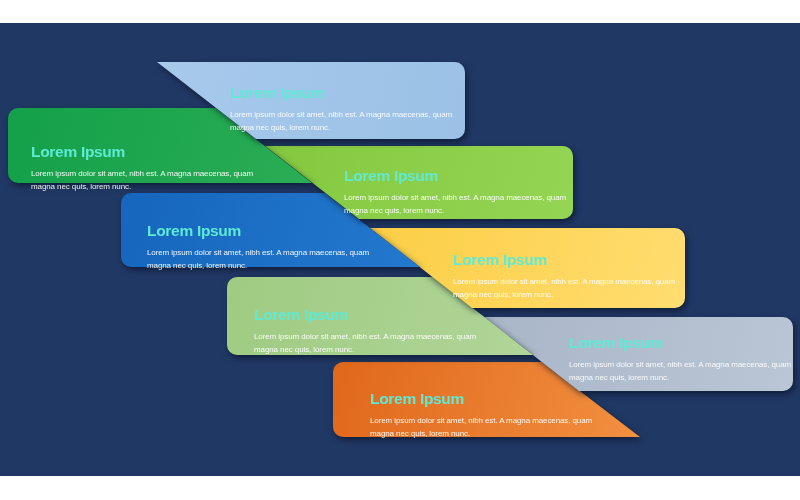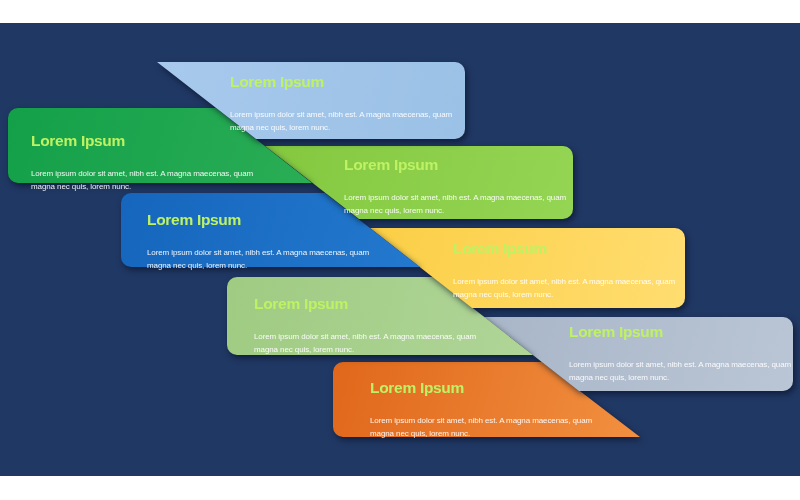--- a/index.html
+++ b/index.html
@@ -24,21 +24,21 @@
   .b5 .bg{clip-path:polygon(0 0,100% 0,100% 100%,102px 100%);}
   .b6{left:227px;top:254px;width:306px;height:78px;z-index:3;}
   .b6 .bg{clip-path:polygon(0 0,206px 0,100% 100%,0 100%);}
   .b7{left:484px;top:294px;width:309px;height:74px;z-index:2;}
   .b7 .bg{clip-path:polygon(0 0,100% 0,100% 100%,95px 100%);}
   .b8{left:333px;top:339px;width:307px;height:75px;z-index:1;}
   .b8 .bg{clip-path:polygon(0 0,209px 0,100% 100%,0 100%);}
 
   .labels{position:absolute;left:0;top:0;width:100%;height:100%;z-index:20;}
   .g{position:absolute;}
-  .t{position:absolute;left:0;top:0;white-space:nowrap;color:#bef264;font-weight:700;
+  .t{position:absolute;left:0;top:11px;white-space:nowrap;color:#5eead4;font-weight:700;
      font-size:15.5px;line-height:1;letter-spacing:-0.3px;}
   .p{position:absolute;left:0;top:35px;}
   .ln{white-space:nowrap;color:rgba(255,255,255,0.93);font-size:8px;
       line-height:12.7px;letter-spacing:-0.1px;}
   .g1{left:230px;top:51px;}
   .g2{left:31px;top:110px;}
   .g3{left:344px;top:134px;}
   .g4{left:147px;top:189px;}
   .g5{left:453px;top:218px;}
   .g6{left:254px;top:273px;}

